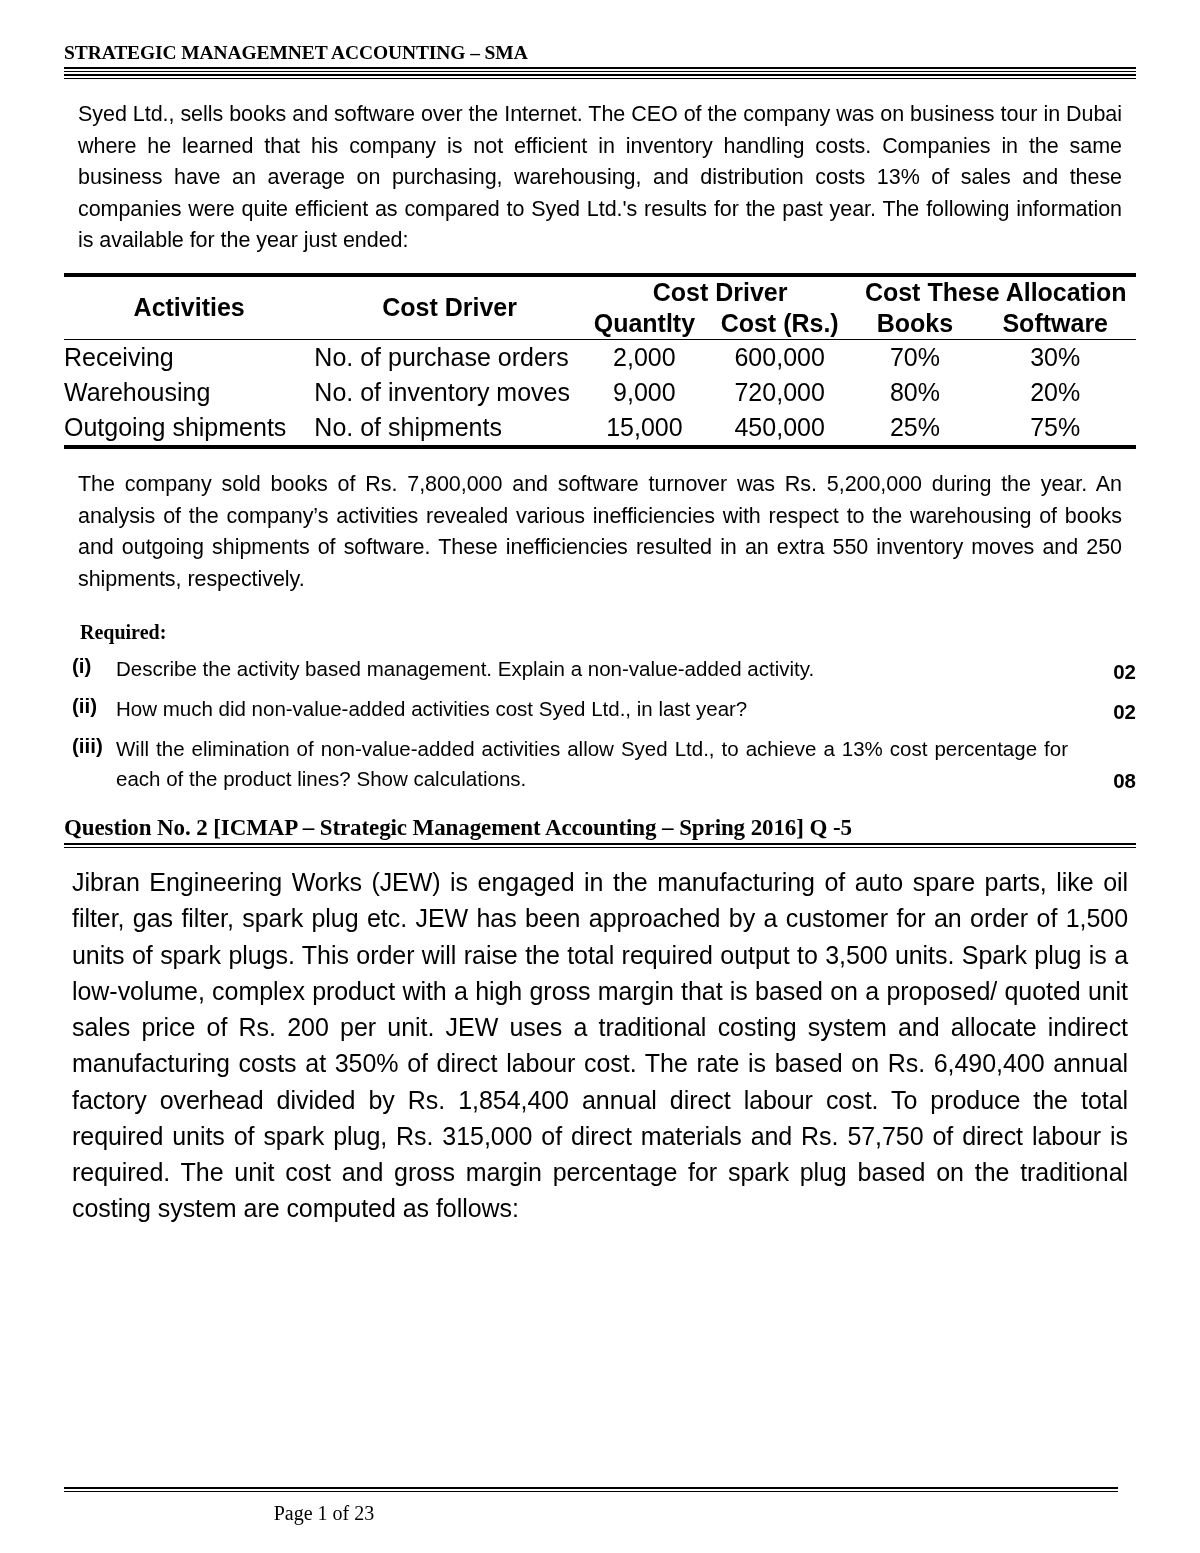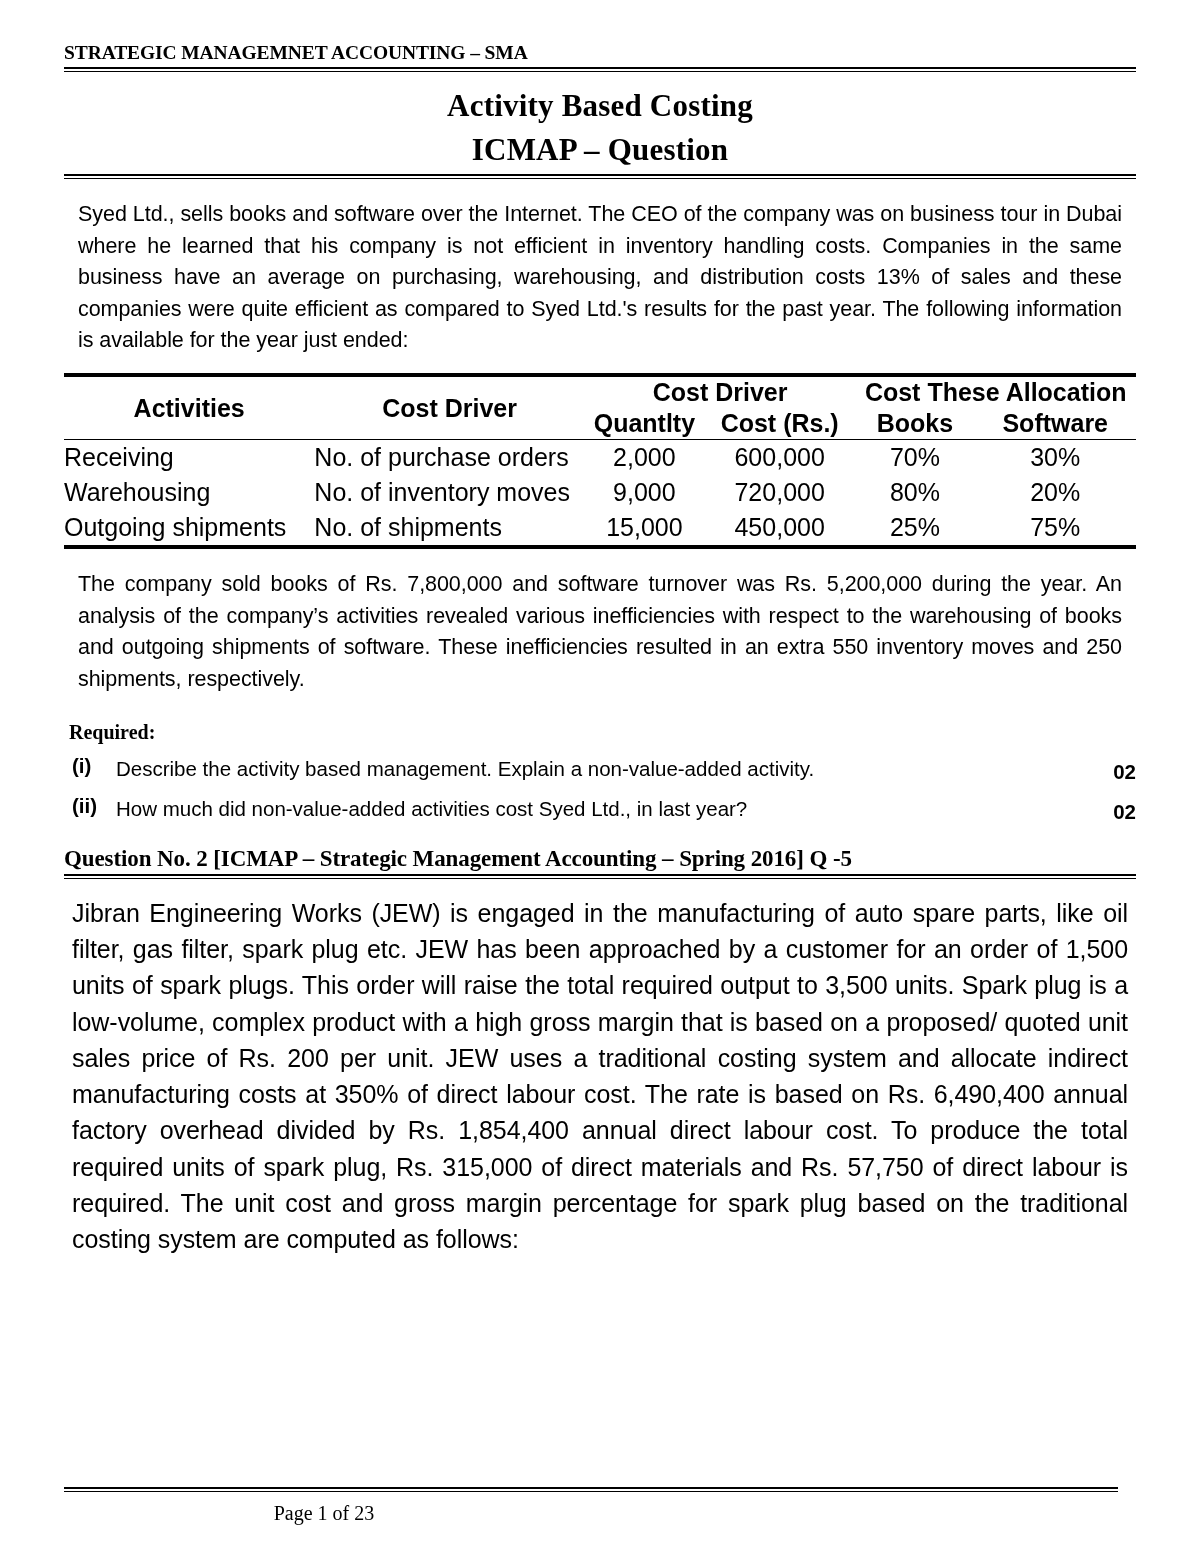--- a/index.html
+++ b/index.html
@@ -132,21 +132,21 @@
   th.th-act  { text-align: center !important; }
   th.th-cd   { text-align: center !important; }
   th.span-cd, th.span-alloc { text-align: center !important; }
 
   
   .required-label {
     font-family: "Liberation Serif", serif;
     font-weight: 700;
     font-size: 20px;
     margin-top: 26px;
-    margin-left: 5px;
+    margin-left: 16px;
   }
   ul.req-list {
     list-style: none;
     margin: 4px 0 0 0;
     padding: 0;
     font-family: "Liberation Sans", sans-serif;
     font-size: 20.5px;
   }
   ul.req-list li {
     display: flex;
@@ -205,24 +205,20 @@
 </head>
 <body>
 
 <div class="page">
 
   <div class="doc-header">
     <div class="hdr-right">STRATEGIC MANAGEMNET ACCOUNTING – SMA</div>
   </div>
   <div class="header-rule"></div>
 
-  <div class="doc-title">
-    <span class="line1">Activity Based Costing</span>
-    <span class="line2">ICMAP – Question</span>
-  </div>
 
   <div class="q-heading-rule"></div>
 
   <p class="para">Syed Ltd., sells books and software over the Internet. The CEO of the company was on business tour in Dubai where he learned that his company is not efficient in inventory handling costs. Companies in the same business have an average on purchasing, warehousing, and distribution costs 13% of sales and these companies were quite efficient as compared to Syed Ltd.'s results for the past year. The following information is available for the year just ended:</p>
 
   <div class="tbl-wrap">
     <table class="cost-table">
       <thead>
         <tr class="hrow1">
           <th class="col-act th-act" rowspan="2">Activities</th>
@@ -273,20 +269,25 @@
     <li>
       <span class="rn">(i)</span>
       <span class="rtxt">Describe the activity based management. Explain a non-value-added activity.</span>
       <span class="rmarks">02</span>
     </li>
     <li>
       <span class="rn">(ii)</span>
       <span class="rtxt">How much did non-value-added activities cost Syed Ltd., in last year?</span>
       <span class="rmarks">02</span>
     </li>
+    <li>
+      <span class="rn">(iii)</span>
+      <span class="rtxt">Will the elimination of non-value-added activities allow Syed Ltd., to achieve a 13% cost percentage for each of the product lines? Show calculations.</span>
+      <span class="rmarks">08</span>
+    </li>
   </ul>
 
   <div class="q2-block">
     <div class="q-heading">Question No. 2 [ICMAP – Strategic Management Accounting – Spring 2016] Q -5</div>
     <div class="q-heading-rule"></div>
     <p class="para small">Jibran Engineering Works (JEW) is engaged in the manufacturing of auto spare parts, like oil filter, gas filter, spark plug etc. JEW has been approached by a customer for an order of 1,500 units of spark plugs. This order will raise the total required output to 3,500 units. Spark plug is a low-volume, complex product with a high gross margin that is based on a proposed/ quoted unit sales price of Rs. 200 per unit. JEW uses a traditional costing system and allocate indirect manufacturing costs at 350% of direct labour cost. The rate is based on Rs. 6,490,400 annual factory overhead divided by Rs. 1,854,400 annual direct labour cost. To produce the total required units of spark plug, Rs. 315,000 of direct materials and Rs. 57,750 of direct labour is required. The unit cost and gross margin percentage for spark plug based on the traditional costing system are computed as follows:</p>
   </div>
 
   <div class="doc-footer">
     <div class="footer-rule"></div>

